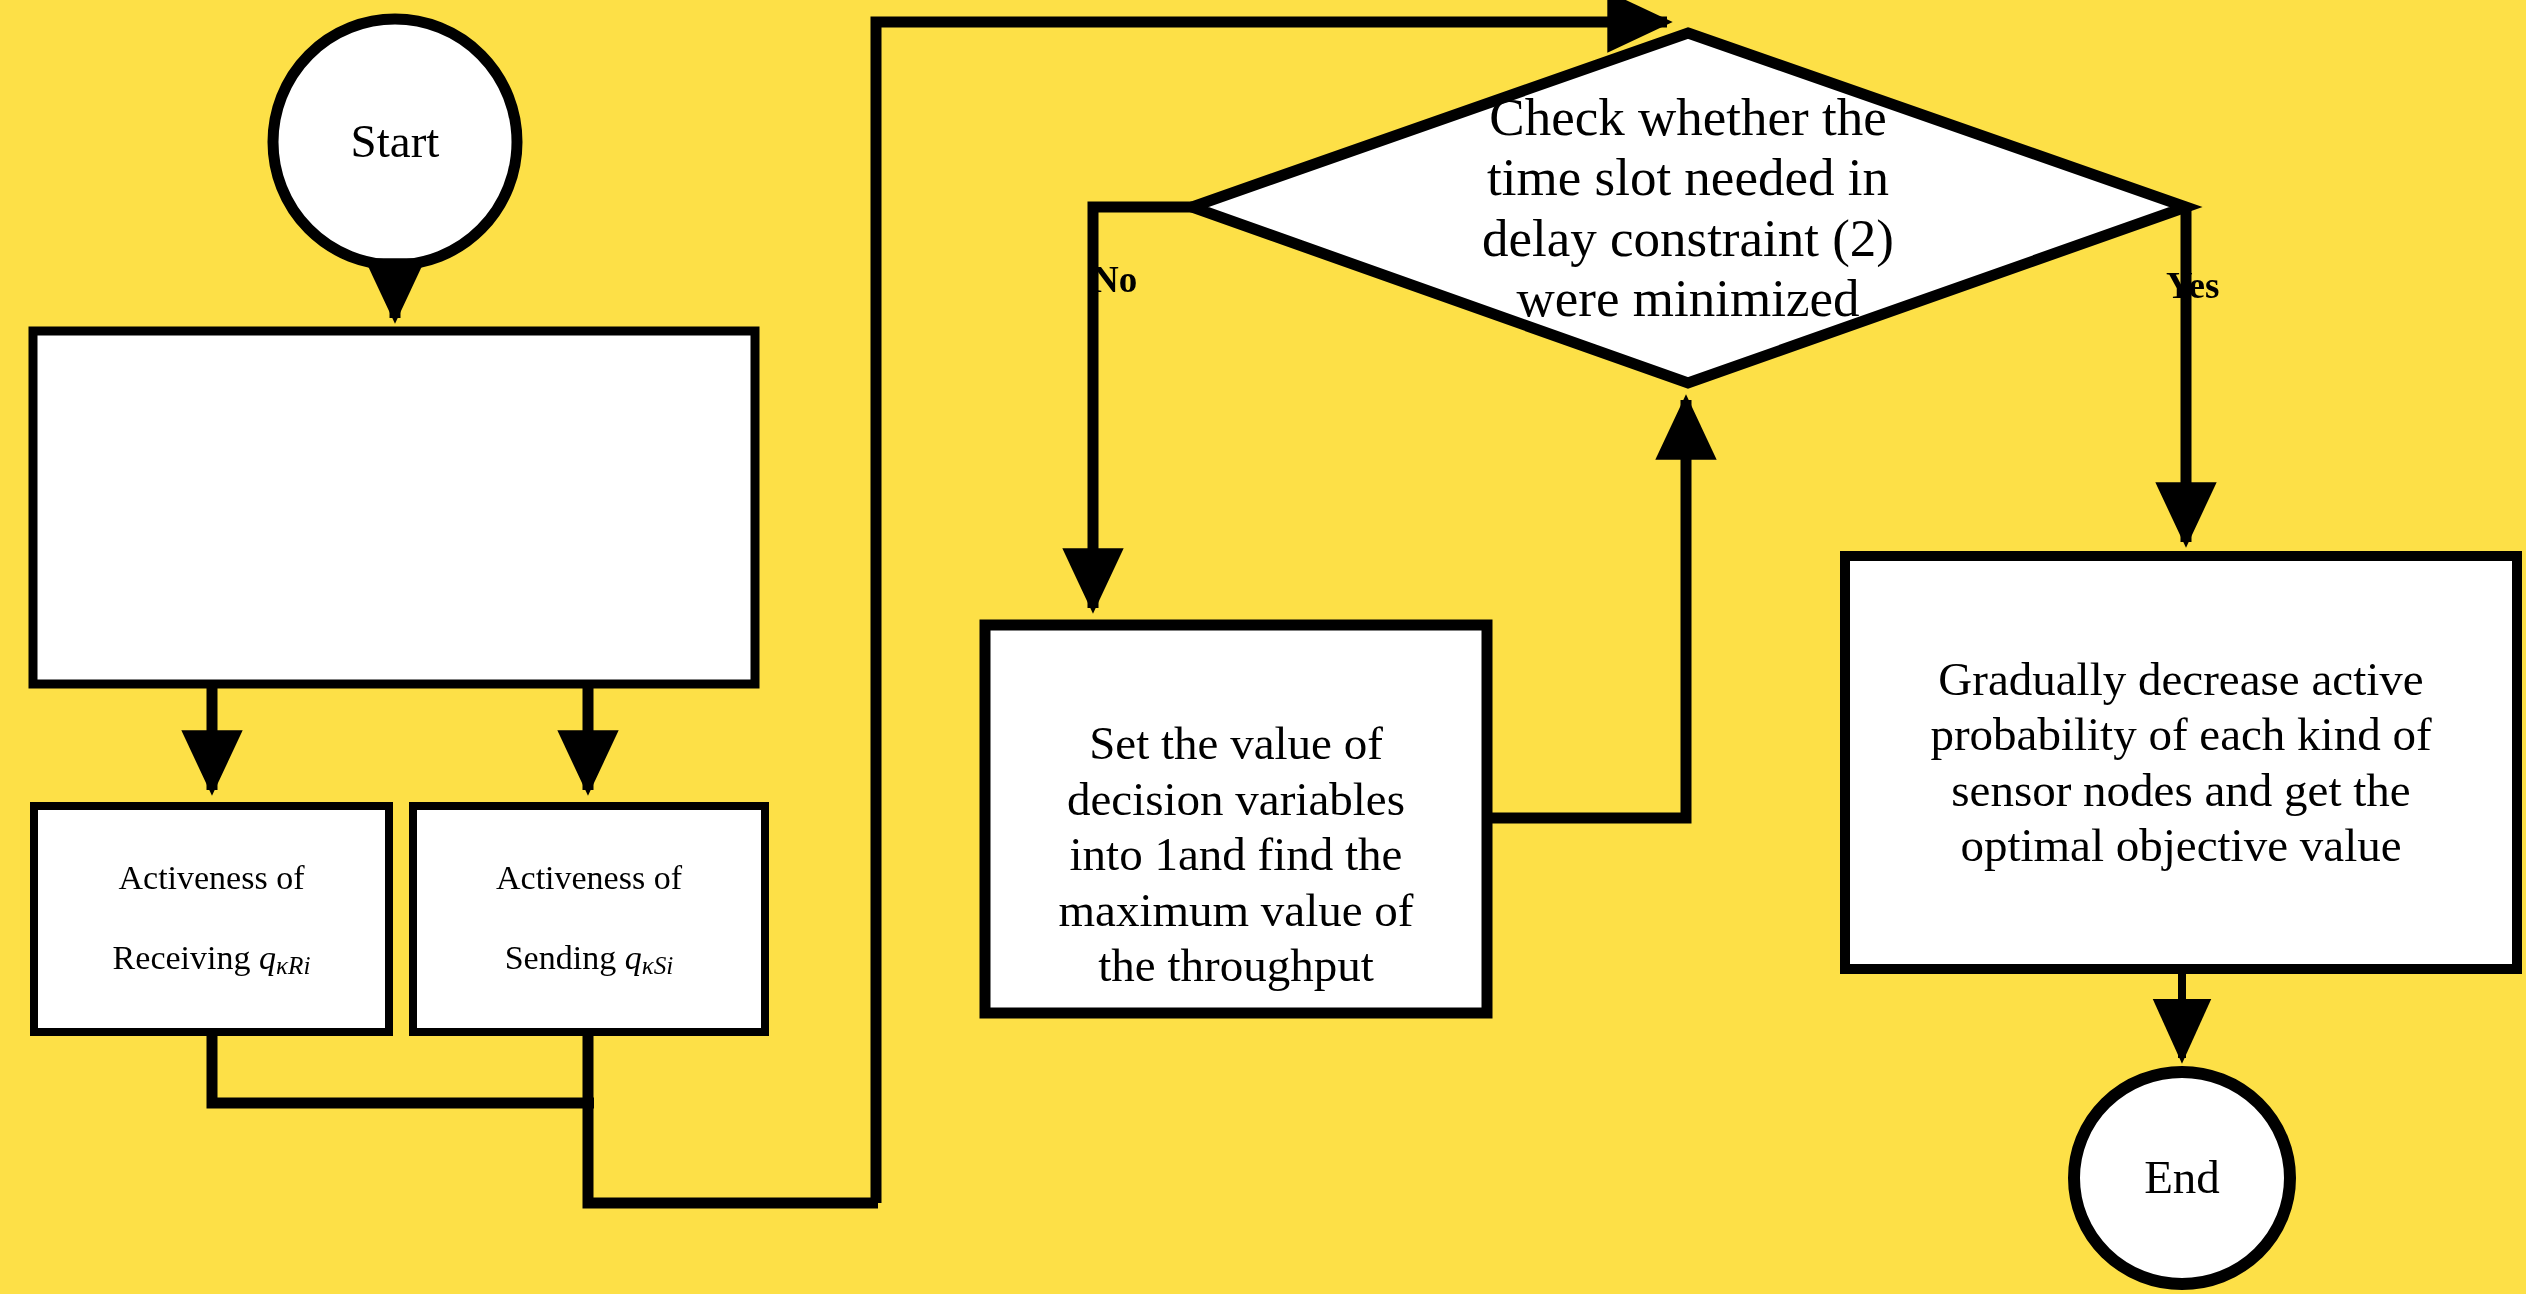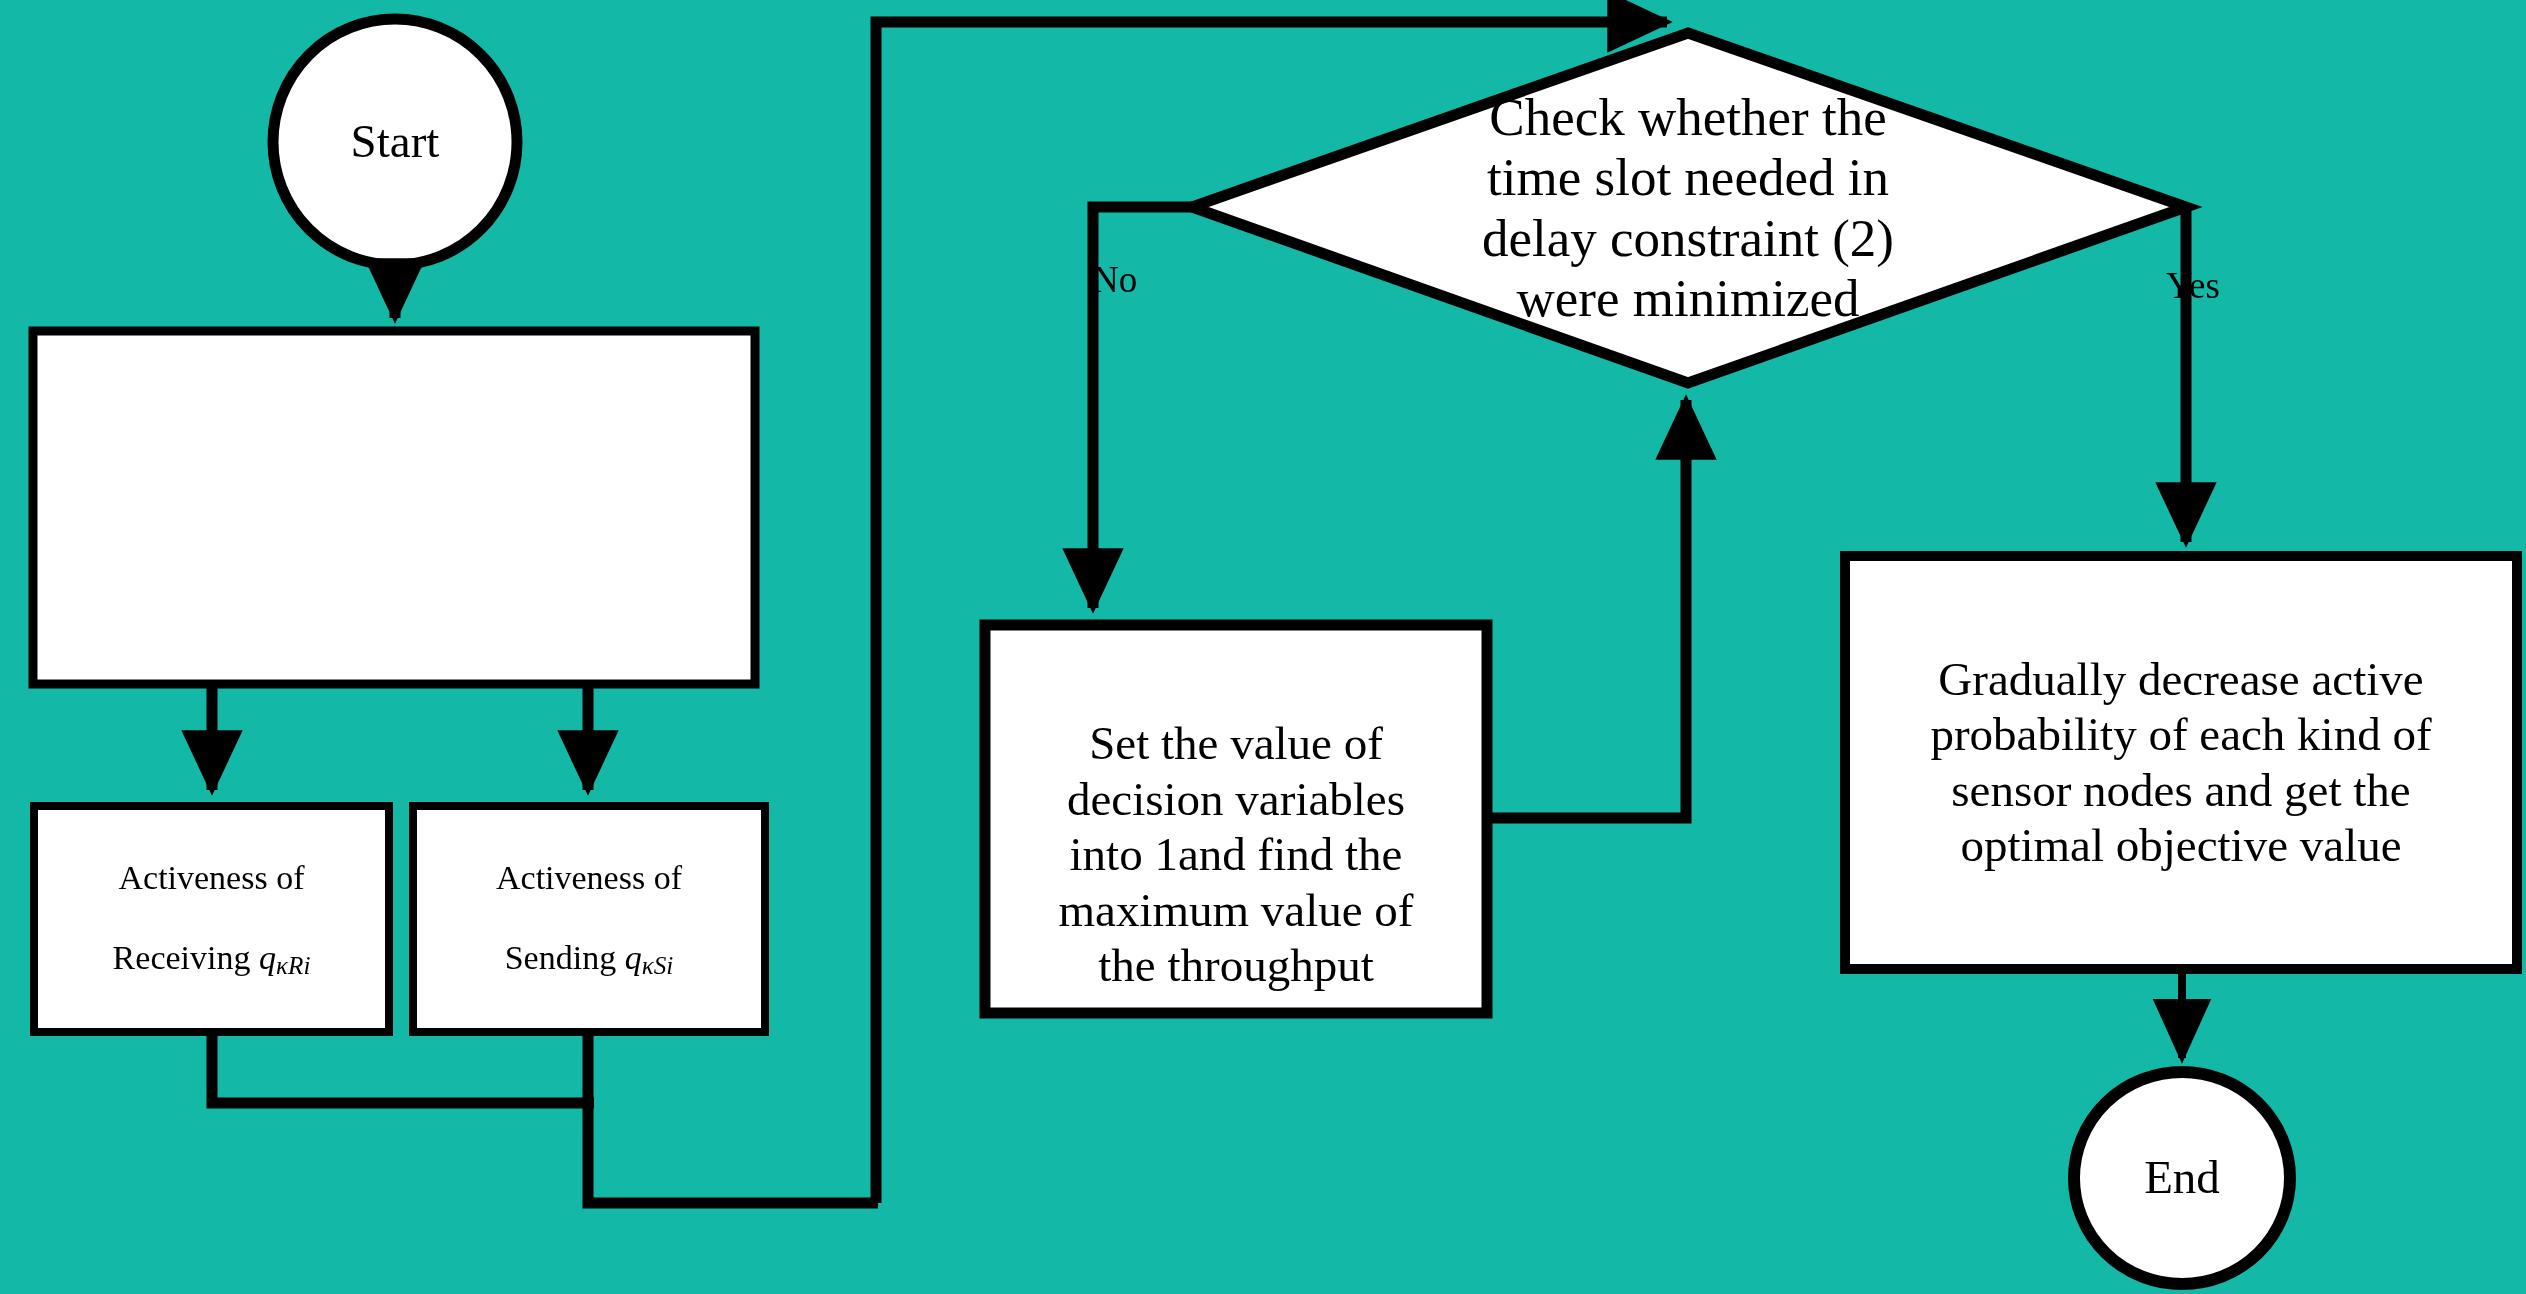--- a/index.html
+++ b/index.html
@@ -4,21 +4,21 @@
 <style>
   html, body {
     margin: 0;
     padding: 0;
     background: #ffffff;
   }
   #canvas {
     position: relative;
     width: 2526px;
     height: 1294px;
-    background: #14b8a6;
+    background: #fde047;
     overflow: hidden;
     font-family: "Liberation Serif", "DejaVu Serif", serif;
   }
   #flow-svg {
     position: absolute;
     left: 0;
     top: 0;
     width: 2526px;
     height: 1294px;
   }
@@ -35,21 +35,21 @@
     pointer-events: none;
     white-space: pre-line;
   }
   .terminator-label { font-size: 47px; }
   .process-label    { font-size: 47px; }
   .small-label      { font-size: 34px; }
   .decision-label   { font-size: 53px; line-height: 1.14; }
   .branch-label {
     position: absolute;
     font-family: "Liberation Serif", "DejaVu Serif", serif;
-    font-weight: normal;
+    font-weight: bold;
     font-size: 37px;
     color: #000000;
   }
   .sub {
     font-style: italic;
     font-size: 0.74em;
     vertical-align: -0.18em;
   }
   .ital { font-style: italic; }
 </style>

